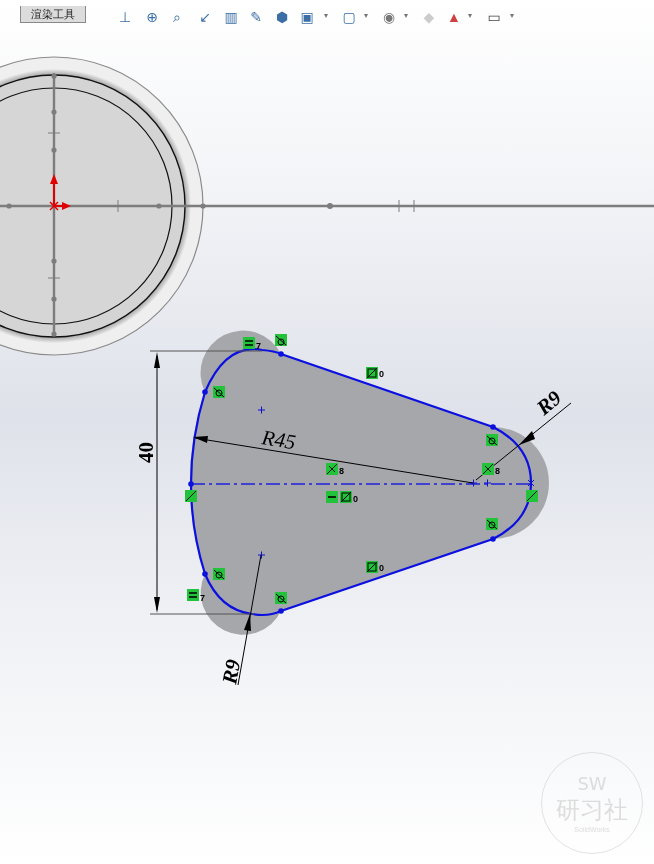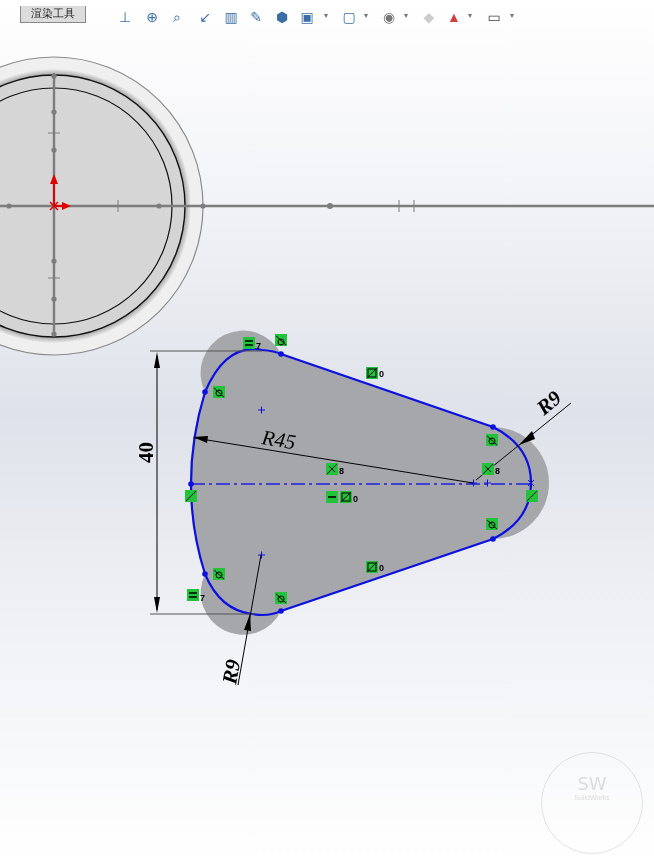--- a/index.html
+++ b/index.html
@@ -1,21 +1,21 @@
 <!DOCTYPE html>
 <html><head>
 <meta charset="utf-8">
 <style>
   html,body{margin:0;padding:0;}
   body{width:654px;height:864px;position:relative;overflow:hidden;background:#fff;font-family:"Liberation Sans",sans-serif;}
   .viewport{position:absolute;left:0;top:0;width:654px;height:864px;
     background:linear-gradient(180deg,#ffffff 0%,#f4f5f8 20%,#dfe2ea 48%,#eef0f4 70%,#ffffff 100%);}
   .toolbar{position:absolute;left:0;top:0;width:654px;height:26px;}
   .tab{position:absolute;left:20px;top:6px;width:64px;height:16px;background:#dcdcdc;border:1px solid #888;border-top:none;
-    font-family:Liberation Mono, monospace;font-size:11px;line-height:16px;text-align:center;color:#222;}
+    font-family:Liberation Serif, serif;font-size:11px;line-height:16px;text-align:center;color:#222;}
   .tb-icon{position:absolute;top:8px;width:18px;height:18px;font-size:14px;line-height:18px;text-align:center;color:#3a6ea5;}
   .tb-drop{position:absolute;top:11px;font-size:8px;color:#777;}
   svg.canvas{position:absolute;left:0;top:0;}
   .wm{position:absolute;left:541px;top:752px;width:100px;height:100px;border-radius:50%;border:1px solid rgba(200,200,200,0.5);
     color:rgba(200,200,200,0.6);text-align:center;}
   .wm .sw{font-size:18px;margin-top:20px;font-family:"DejaVu Sans",sans-serif;}
   .wm .cn{font-size:24px;font-family:"DejaVu Serif",serif;}
   .wm .en{font-size:7px;}
 </style>
 </head>
@@ -227,15 +227,16 @@
     <span class="tb-drop" style="left:404px">▾</span>
     <span class="tb-icon" style="left:420px;color:#ccc">◆</span>
     <span class="tb-icon" style="left:445px;color:#d04040">▲</span>
     <span class="tb-drop" style="left:468px">▾</span>
     <span class="tb-icon" style="left:485px;color:#444">▭</span>
     <span class="tb-drop" style="left:510px">▾</span>
   </div>
 
   <div class="wm">
     <div class="sw">SW</div>
+    <div class="cn">研习社</div>
     <div class="en">SolidWorks</div>
   </div>
 </div>
 
 </body></html>

